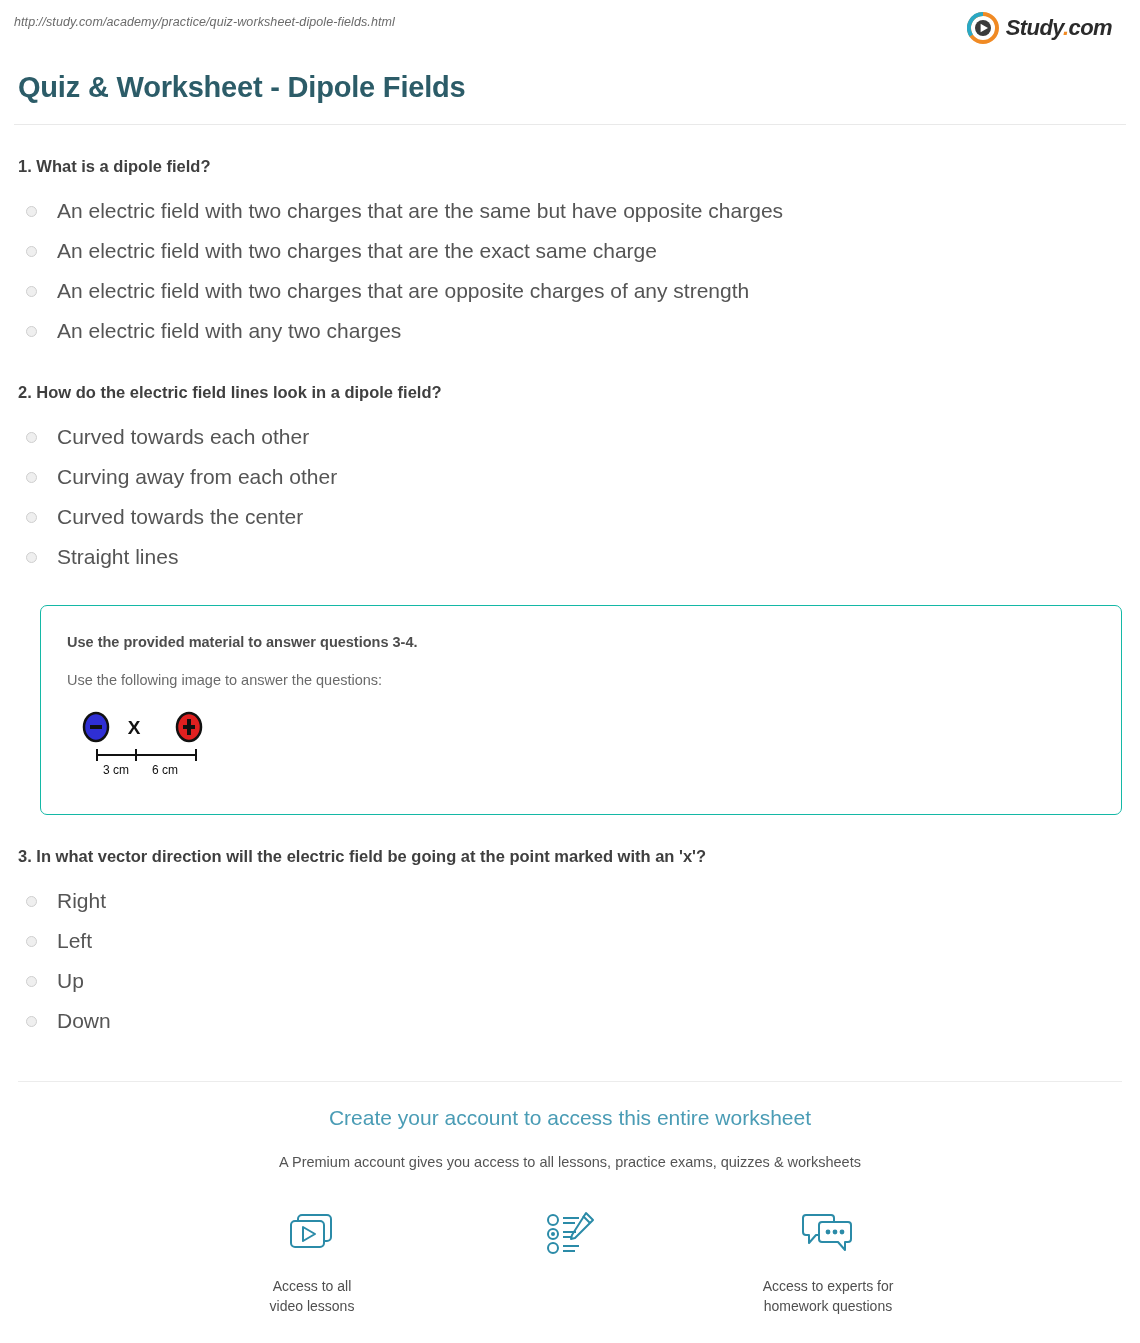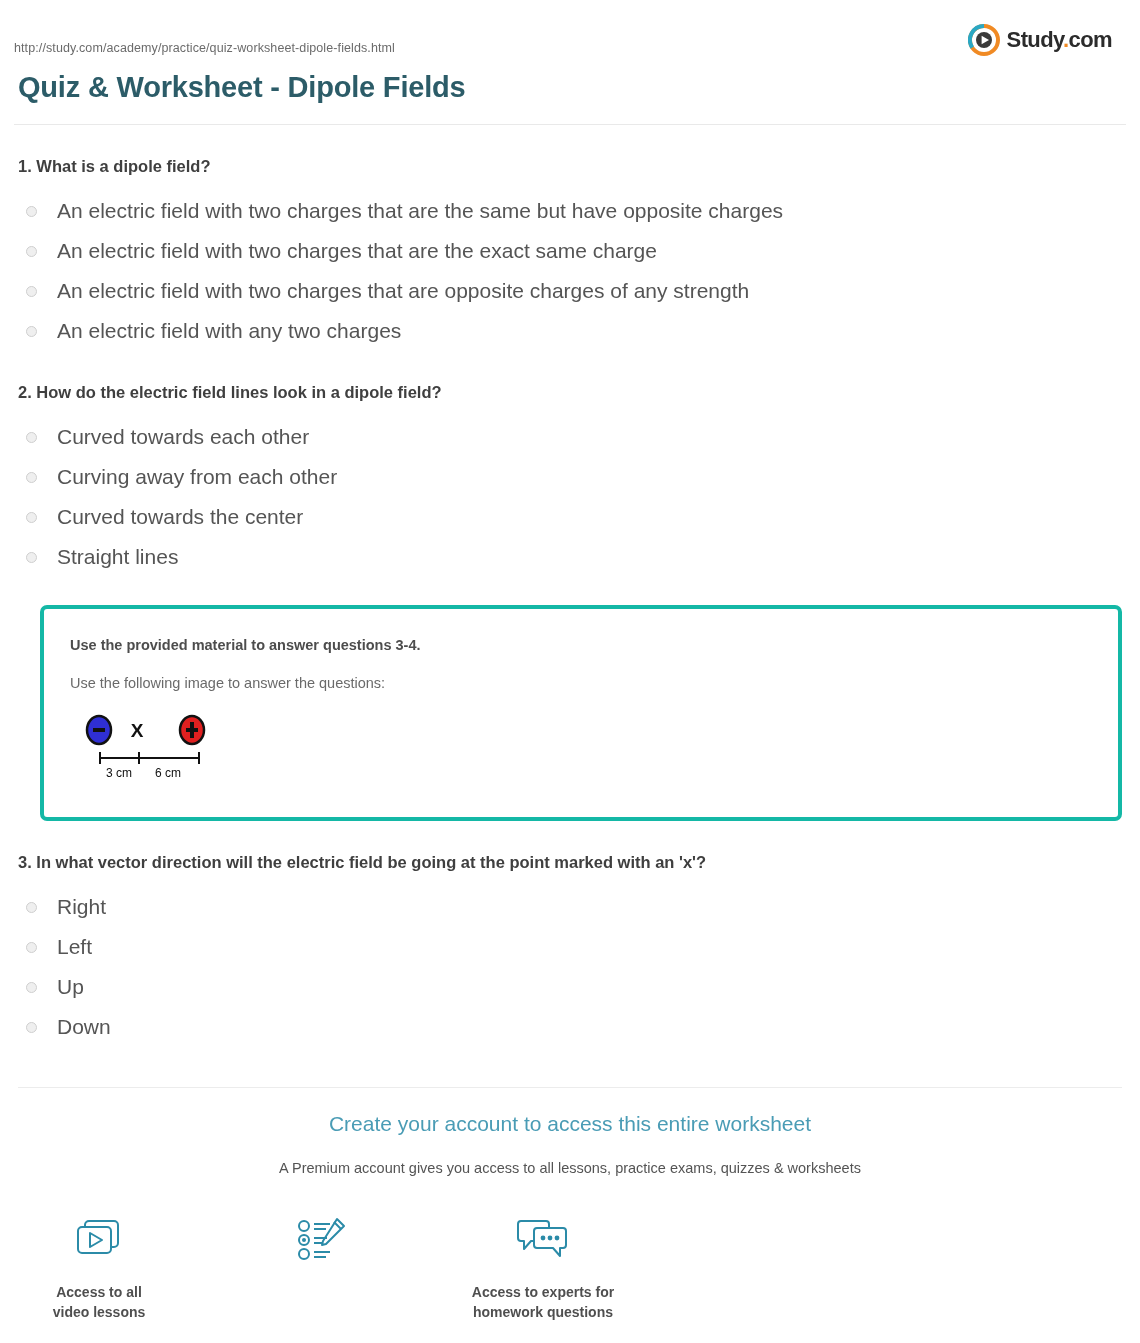--- a/index.html
+++ b/index.html
@@ -23,24 +23,25 @@
     height: 1343px;
     box-sizing: border-box;
     padding: 0 14px;
     position: relative;
   }
 
   
   .header {
     height: 56px;
     display: flex;
-    align-items: flex-end;
+    align-items: flex-start;
     justify-content: space-between;
     padding-top: 12px;
     box-sizing: border-box;
+    font-style: italic;
   }
   .url {
     font-size: 12.5px;
     color: #6b6b6b;
     letter-spacing: .1px;
     line-height: 16px;
     padding-top: 2px;
     white-space: nowrap;
   }
   .logo {
@@ -107,21 +108,21 @@
   }
   .option-label {
     font-size: 21px;
     color: #555555;
     line-height: 20px;
   }
 
   
   .material-box {
     margin: 28px 4px 0 26px;
-    border: 4px solid #14b8a6;
+    border: 1px solid #14b8a6;
     border-radius: 7px;
     padding: 26px 28px 30px 26px;
     box-sizing: border-box;
     width: 1082px;
   }
   .material-heading {
     font-size: 14.5px;
     font-weight: bold;
     color: #4d4d4d;
     margin: 0;
@@ -153,23 +154,23 @@
     line-height: 28px;
   }
   .cta-sub {
     font-size: 14.5px;
     color: #545454;
     margin: 20px 0 0 0;
     line-height: 20px;
   }
   .benefits {
     display: flex;
-    gap: 52px;
+    justify-content: center;
+    gap: 88px;
     margin-top: 32px;
-    font-weight: bold;
   }
   .benefit {
     width: 170px;
     text-align: center;
   }
   .benefit-icon {
     height: 60px;
     display: flex;
     align-items: center;
     justify-content: center;

